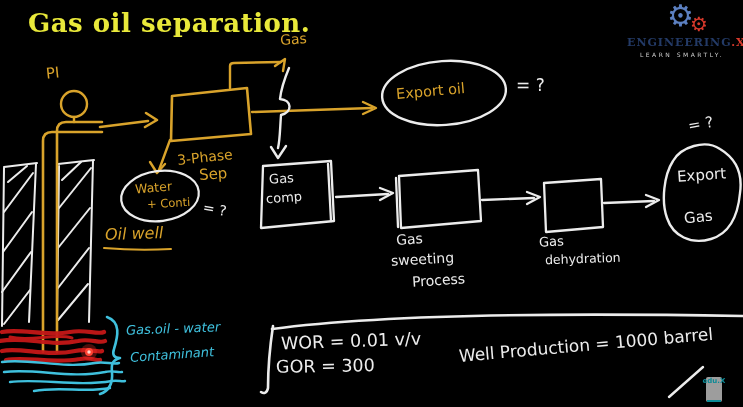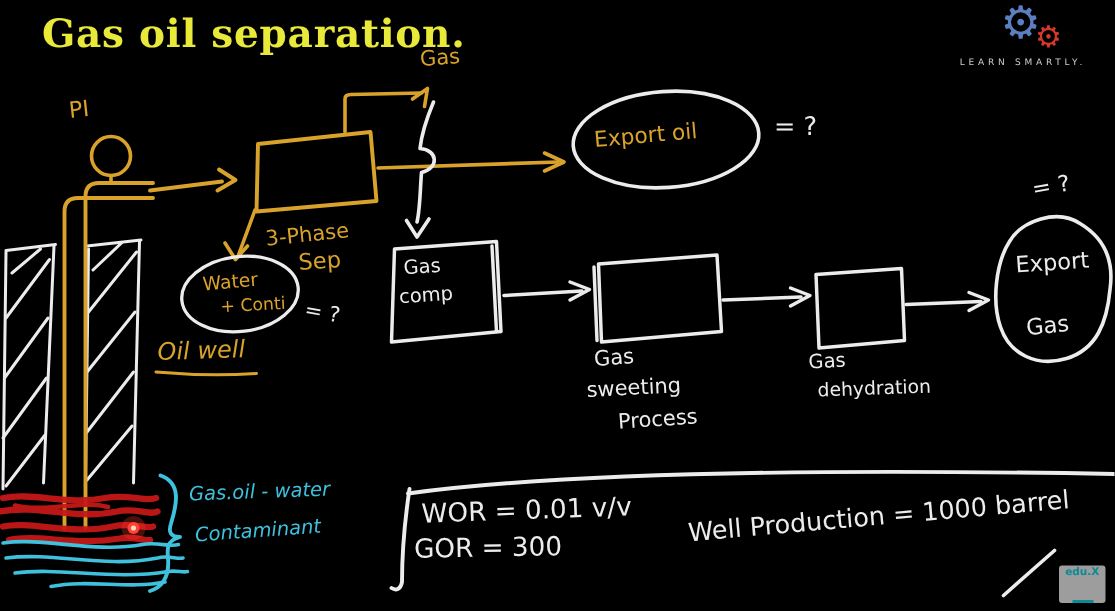--- a/index.html
+++ b/index.html
@@ -31,21 +31,21 @@
   .s-red{stroke:var(--ink-red);}
   .logo-wrap{position:absolute;right:6px;top:2px;width:110px;text-align:center;}
   .gears{position:relative;height:34px;}
   .gear-big{position:absolute;left:40px;top:-4px;font-size:30px;color:var(--logo-blue);}
   .gear-small{position:absolute;left:63px;top:10px;font-size:20px;color:var(--logo-red);}
   .brand{font-family:"DejaVu Serif",serif;font-weight:bold;font-size:11px;
     letter-spacing:1px;color:var(--logo-navy);}
   .brand .x{color:var(--logo-red);}
   .tagline{font-size:6px;letter-spacing:2.5px;color:#cfcfcf;margin-top:2px;}
   .watermark{
-    position:absolute;left:706px;top:377px;width:31px;height:25px;
+    position:absolute;left:706px;top:377px;width:16px;height:25px;
     background:rgba(185,185,185,.85);border-radius:2px;
     display:flex;align-items:center;justify-content:space-between;flex-direction:column;
   }
   .watermark .wm-text{font-size:7px;font-weight:bold;color:var(--watermark-teal);}
   .watermark .wm-bar{width:14px;height:2px;background:var(--watermark-teal);margin-top:1px;}
 </style>
 </head>
 <body>
 
 <svg width="743" height="407" viewBox="0 0 743 407">
@@ -187,20 +187,21 @@
   </g>
 </svg>
 
 <div class="abs title" style="left:16px;top:8px;">Gas oil separation.</div>
 
 <div class="logo-wrap">
   <div class="gears">
     <span class="gear-big">⚙</span>
     <span class="gear-small">⚙</span>
   </div>
+  <div class="brand"><span>ENGINEERING</span><span class="x">.X</span></div>
   <div class="tagline">LEARN SMARTLY.</div>
 </div>
 
 <div class="abs hw orange" style="left:46px;top:64px;font-size:15px;transform:rotate(-6deg);">PI</div>
 <div class="abs hw orange" style="left:105px;top:224px;font-size:16px;font-style:italic;transform:rotate(-2deg);">Oil well</div>
 
 <div class="abs hw orange" style="left:280px;top:31px;font-size:14px;transform:rotate(-4deg);">Gas</div>
 <div class="abs hw orange" style="left:177px;top:149px;font-size:14px;transform:rotate(-6deg);">3-Phase</div>
 <div class="abs hw orange" style="left:199px;top:165px;font-size:15px;transform:rotate(-4deg);">Sep</div>
 

